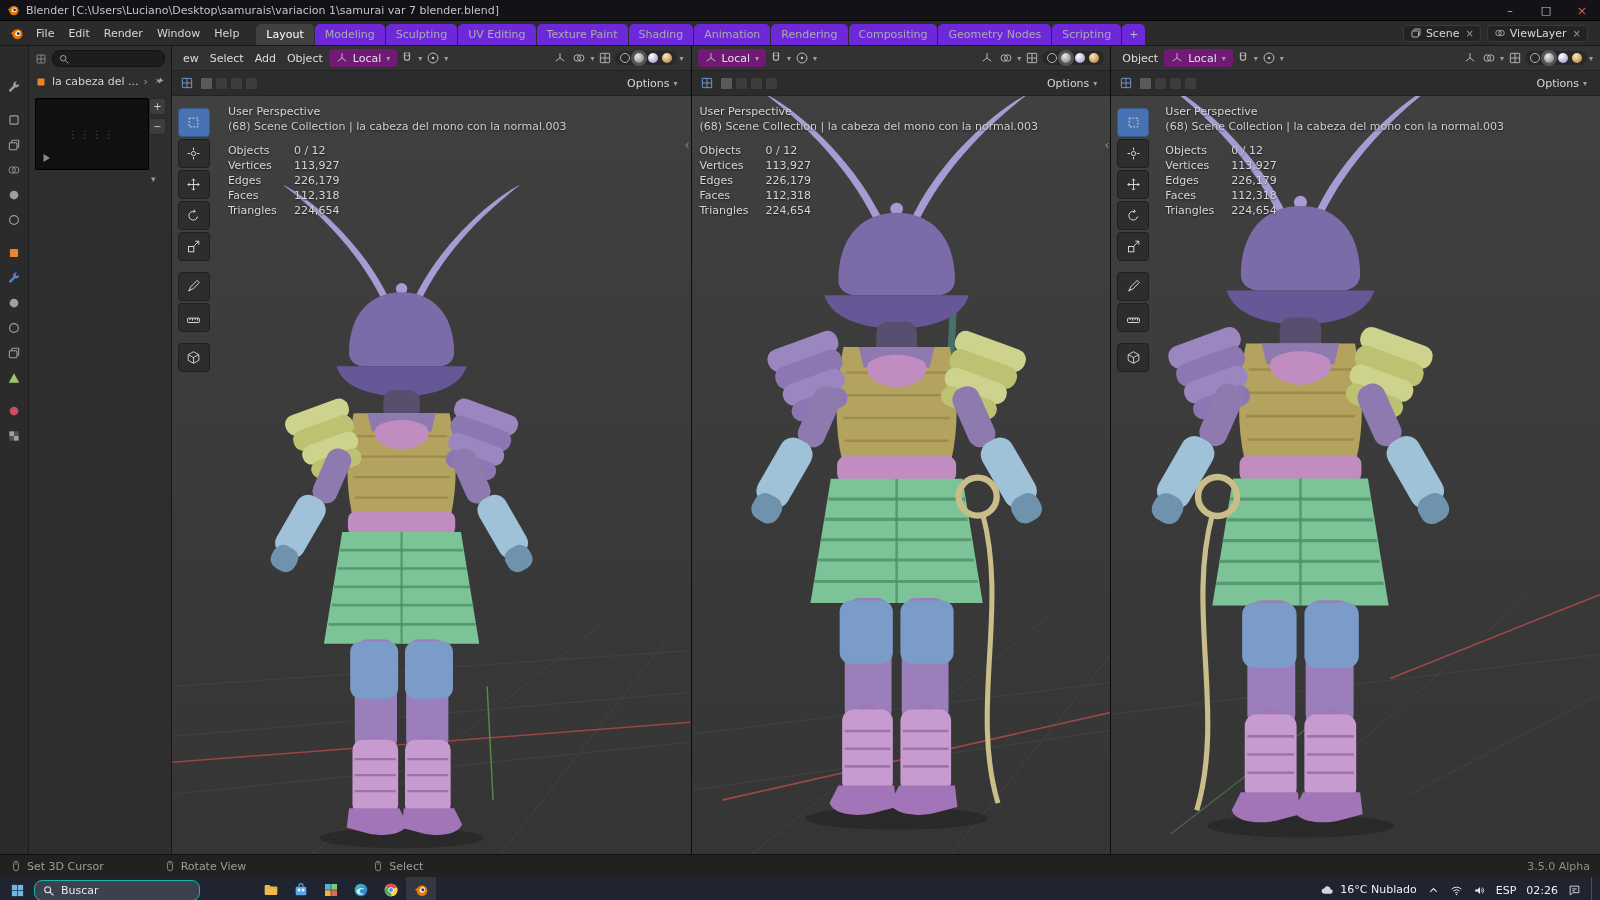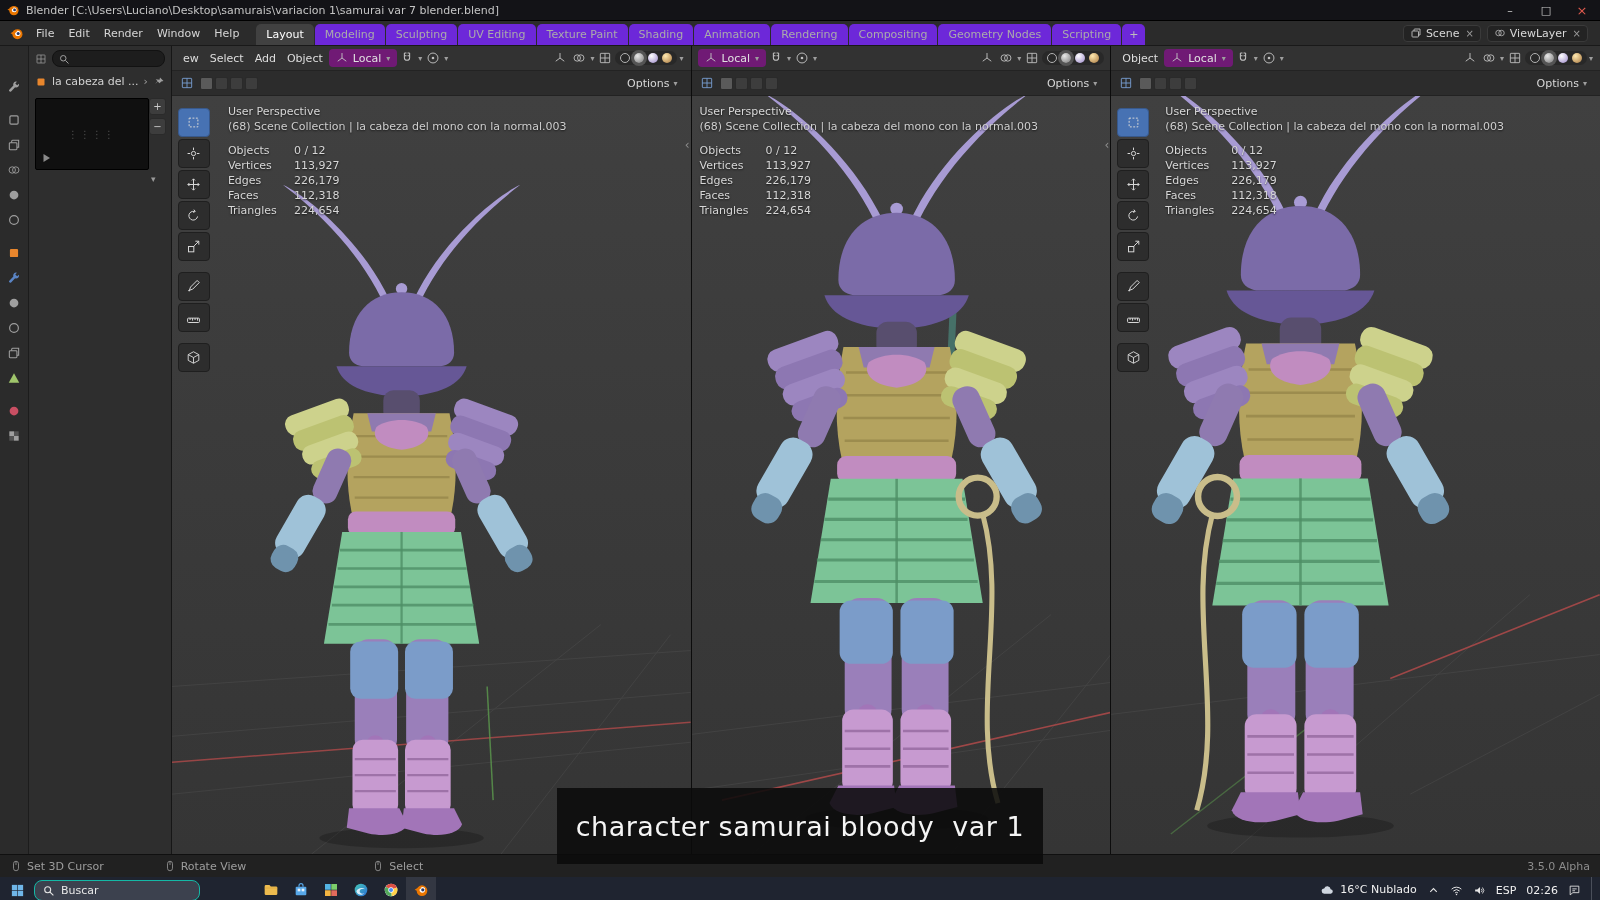--- a/index.html
+++ b/index.html
@@ -869,23 +869,20 @@
             <span>Faces</span>
               <span>112,318</span>
             <span>Triangles</span>
               <span>224,654</span>
           </div>
         </div>
       </div>
     </div>
   </div>
 
-  <div class="caption">
-    <span>character samurai bloody  var 1</span>
-  </div>
 
   <div class="statusbar">
     <div class="sb-item">
       <svg class="si">
           <use href="#i-mouse"></use>
         </svg>
       <span>Set 3D Cursor</span>
     </div>
     <div class="sb-item sb-rotate">
       <svg class="si">

